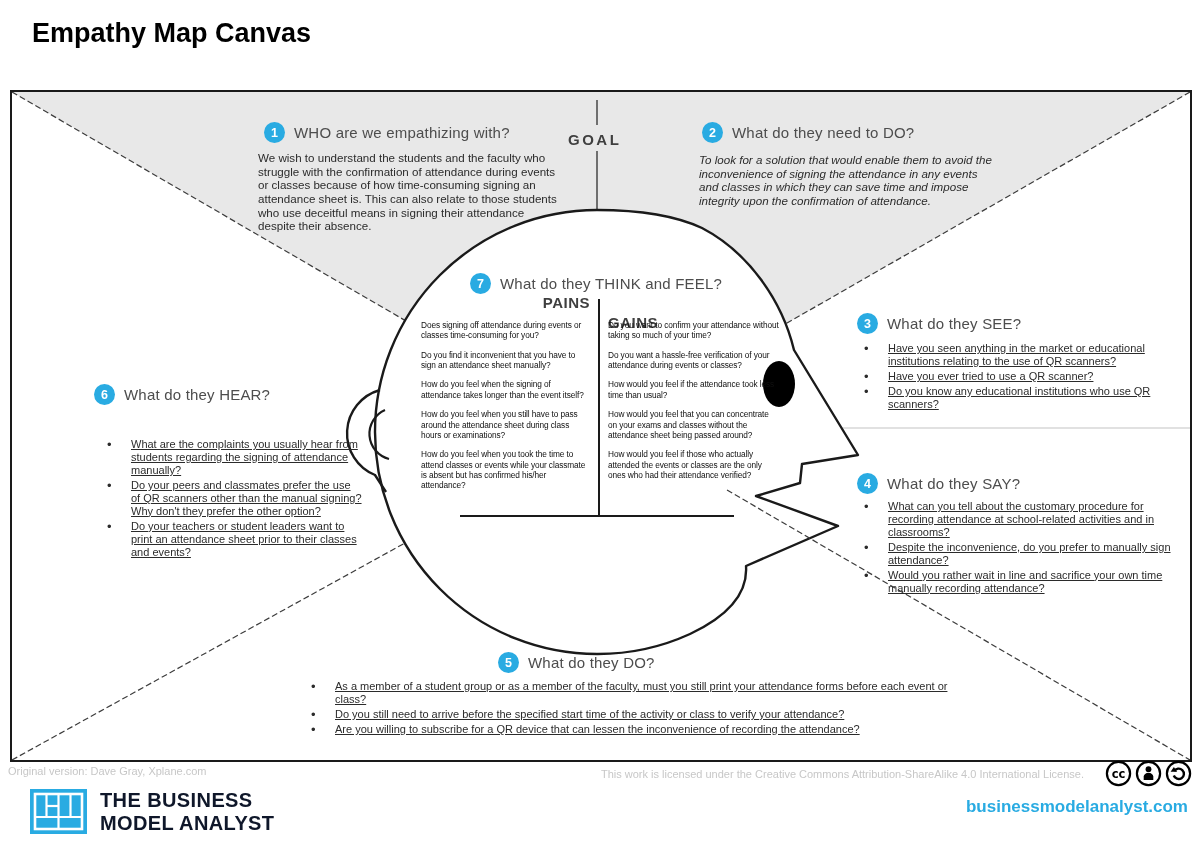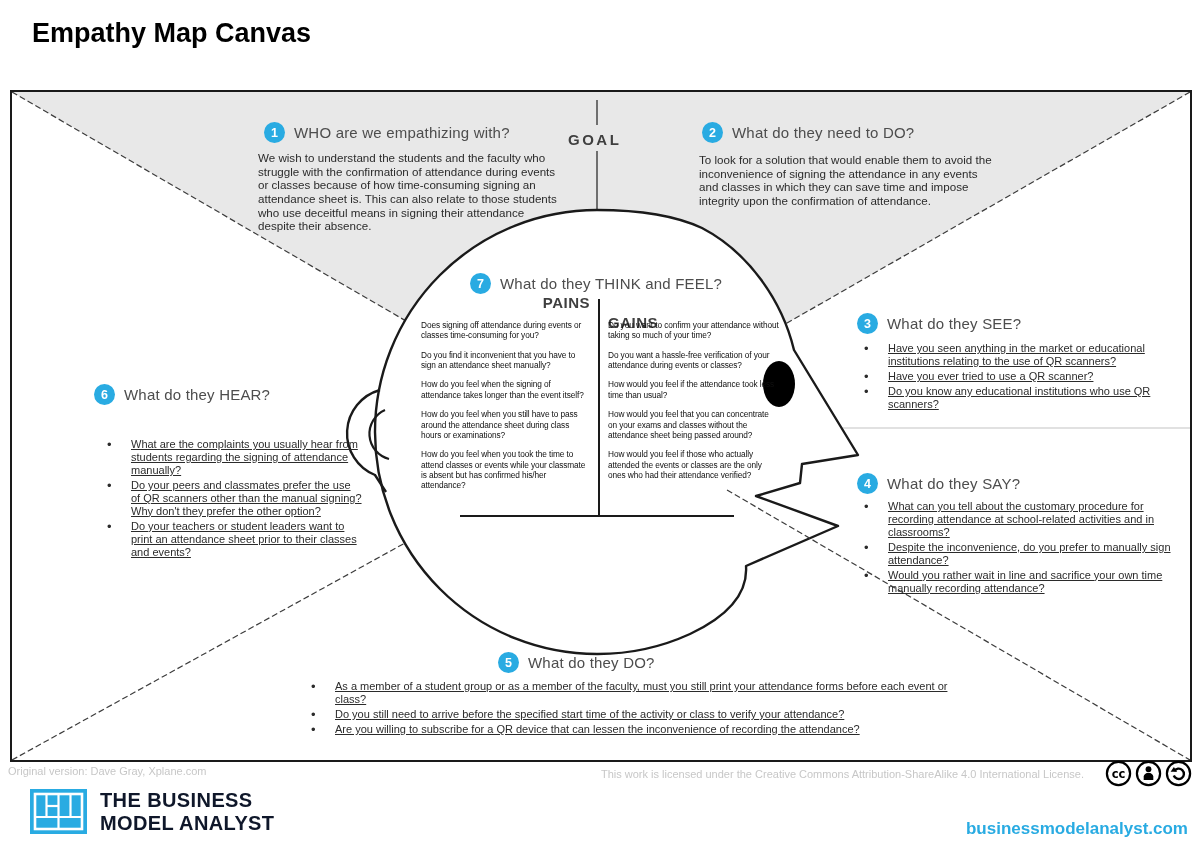--- a/index.html
+++ b/index.html
@@ -21,21 +21,21 @@
   .tiny{position:absolute;z-index:2;font-size:8.3px;line-height:1.25;color:#101010;letter-spacing:-.1px;}
   .tiny p{margin:0 0 9px 0;}
   .blist{list-style:none;margin:0;padding:0;font-size:11px;line-height:1.18;text-decoration:underline;}
   .blist li{position:relative;padding-left:31px;margin:0 0 2px 0;}
   .blist li::before{content:"\2022";position:absolute;left:7px;top:-1px;font-size:13px;}
   .footer-muted{color:#c7c7c7;font-size:11px;}
   .license-row{position:absolute;right:8px;top:760px;display:flex;align-items:center;gap:21px;z-index:2;}
   .cc-icons{display:flex;gap:3px;}
   .logo-row{position:absolute;left:30px;top:789px;display:flex;align-items:center;gap:13px;z-index:2;}
   .logo-text{font-size:20px;font-weight:700;color:#0f172a;line-height:1.12;letter-spacing:.4px;}
-  .site{position:absolute;right:12px;top:819px;font-size:17px;font-weight:700;color:#29abe2;z-index:2;}
+  .site{position:absolute;right:12px;top:797px;font-size:17px;font-weight:700;color:#29abe2;z-index:2;}
 </style>
 </head>
 <body>
 
 <div class="page">
 
   <h1>Empathy Map Canvas</h1>
 
   <div class="canvas">
 
@@ -81,21 +81,21 @@
         <h2>WHO are we empathizing with?</h2>
       </div>
       <div class="body-txt" style="margin:8px 0 0 -6px;width:304px;">We wish to understand the students and the faculty who struggle with the confirmation of attendance during events or classes because of how time-consuming signing an attendance sheet is. This can also relate to those students who use deceitful means in signing their attendance despite their absence.</div>
     </div>
 
     <div class="sec" style="left:690px;top:30px;width:320px;">
       <div class="sec-head">
         <div class="badge">2</div>
         <h2>What do they need to DO?</h2>
       </div>
-      <div class="body-txt" style="margin:10px 4px 0 -3px;width:300px;">To look for a solution that would enable them to avoid the inconvenience of signing the attendance in any events and classes in which they can save time and impose integrity upon the confirmation of attendance.</div>
+      <div class="body-txt" style="margin:10px 4px 0 -3px;width:300px;font-style:italic;">To look for a solution that would enable them to avoid the inconvenience of signing the attendance in any events and classes in which they can save time and impose integrity upon the confirmation of attendance.</div>
     </div>
 
     <div class="sec" style="left:458px;top:181px;">
       <div class="sec-head">
         <div class="badge">7</div>
         <h2>What do they THINK and FEEL?</h2>
       </div>
     </div>
     <div class="col-label" style="left:430px;top:202px;width:148px;text-align:right;">PAINS</div>
     <div class="col-label" style="left:596px;top:202px;margin-top:20px;">GAINS</div>

